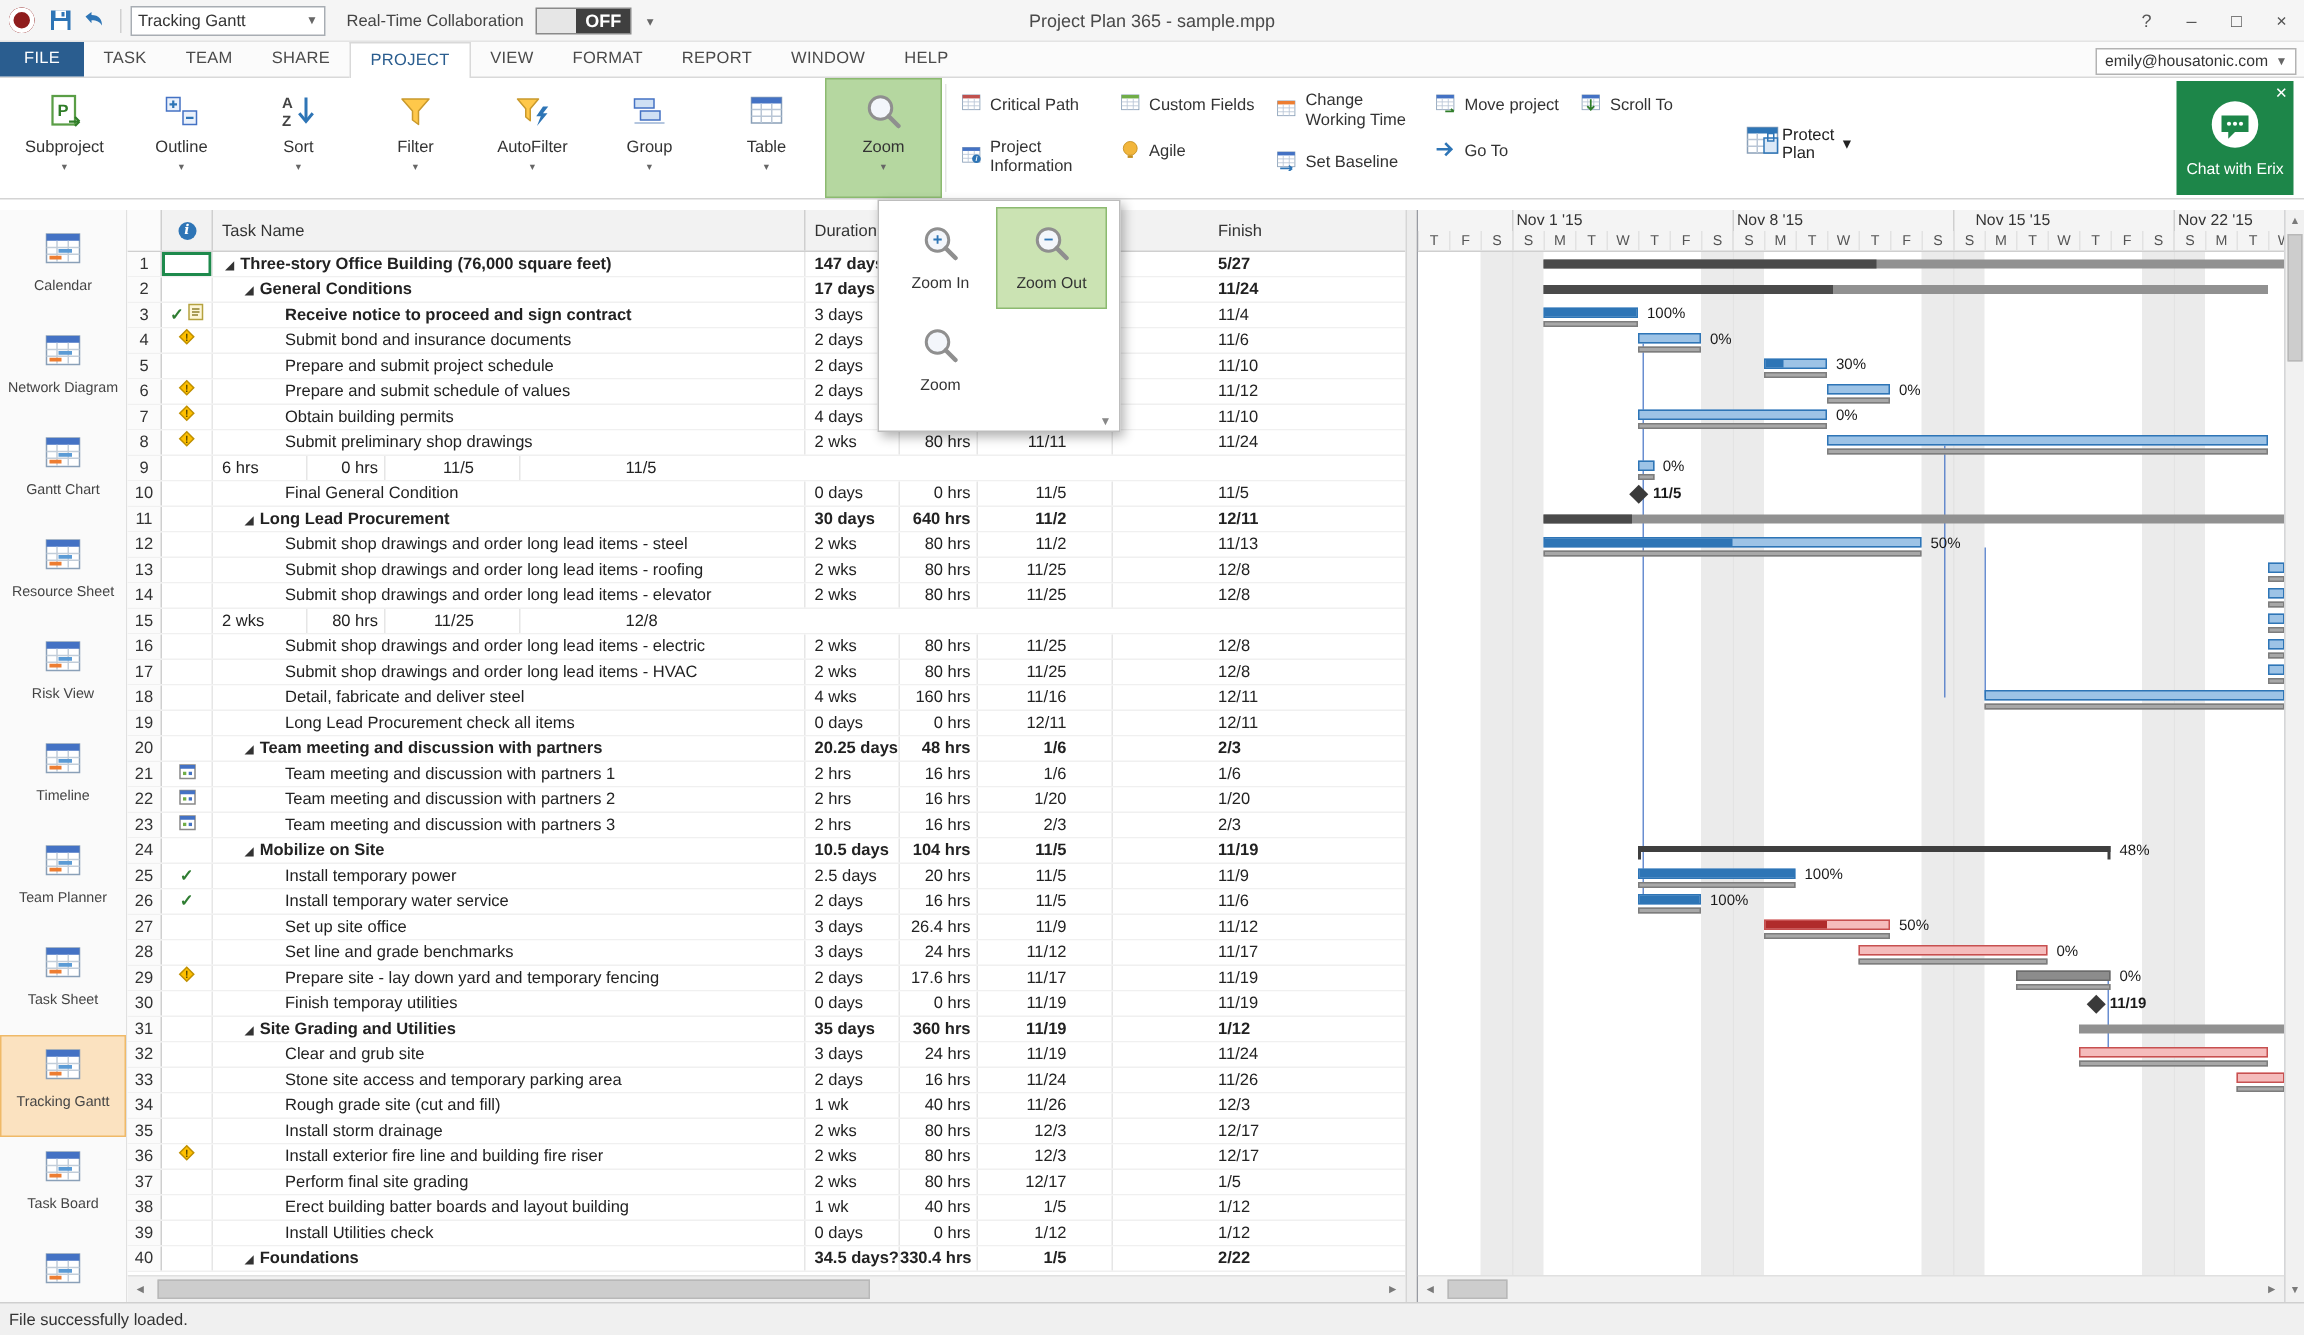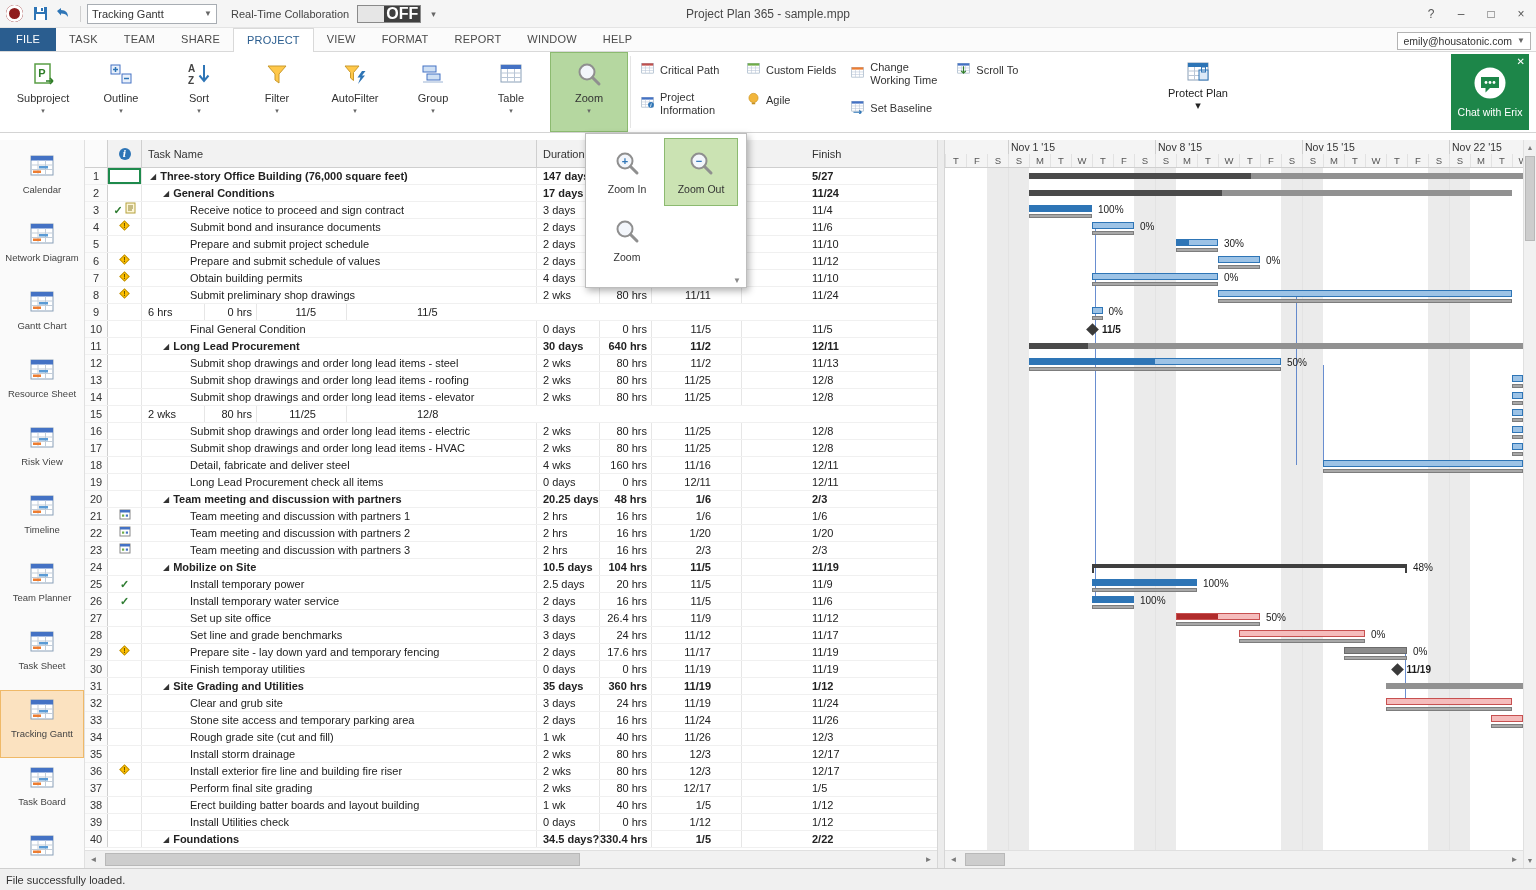--- a/index.html
+++ b/index.html
@@ -8,21 +8,21 @@
   
   .titlebar{position:absolute;top:0;left:0;width:100%;height:28px;background:#f5f5f5;border-bottom:1px solid #e4e4e4;display:flex;align-items:center;box-sizing:border-box}
   .app-logo{width:17px;height:17px;border-radius:50%;background:#8f1d1d;margin:0 7px 0 6px;box-shadow:inset 0 0 0 3px #fff, inset 0 0 0 5px #8f1d1d}
   .qa-icon{width:20px;height:20px;display:flex;align-items:center;justify-content:center;margin-right:2px}
   .qa-sep{width:1px;height:16px;background:#d0d0d0;margin:0 6px}
   .qa-select{height:18px;border:1px solid #a8adb3;background:#fff;display:flex;align-items:center;justify-content:space-between;padding:0 4px;width:120px;font-size:11px;color:#333}
   .caret{font-size:8px;color:#666;line-height:1}
   .rtc-label{margin:0 8px 0 14px;color:#444}
   .rtc-toggle{display:flex;height:16px;border:1px solid #8a8a8a}
   .rtc-toggle .seg-off-blank{width:26px;background:#e6e6e6}
-  .rtc-toggle .seg-off{width:36px;background:#3f3f3f;color:#fff;font-weight:bold;font-size:16px;display:flex;align-items:center;justify-content:center}
+  .rtc-toggle .seg-off{width:36px;background:#3f3f3f;color:#fff;font-weight:bold;font-size:12px;display:flex;align-items:center;justify-content:center}
   .qa-more{margin-left:10px;color:#666;font-size:9px}
   .tb-title{position:absolute;left:0;right:0;text-align:center;font-size:12px;color:#494949;pointer-events:none}
   .win-controls{margin-left:auto;display:flex;align-items:center;z-index:2}
   .win-btn{width:30px;height:26px;display:flex;align-items:center;justify-content:center;color:#555;font-size:12px}
 
   
   .menubar{position:absolute;top:28px;left:0;width:100%;height:24px;background:#fbfbfb;display:flex;align-items:stretch;border-bottom:1px solid #d9d9d9;box-sizing:border-box}
   .tab{padding:5px 13px 4px 13px;font-size:11px;color:#4a4a4a;letter-spacing:.2px}
   .tab.file{background:#2a5d8f;color:#fff;padding:5px 16px 4px 16px}
   .tab.active{background:#fff;color:#2a5d8f;border-left:1px solid #d9d9d9;border-right:1px solid #d9d9d9;border-top:1px solid #d9d9d9;margin-bottom:-1px}
@@ -32,21 +32,21 @@
   .ribbon{position:absolute;top:52px;left:0;width:100%;height:81px;background:#fff;border-bottom:1px solid #d4d4d4;display:flex;align-items:stretch;padding:0 0 0 4px;box-sizing:border-box}
   .rb-large{width:78px;display:flex;flex-direction:column;align-items:center;padding-top:7px;box-sizing:border-box}
   .rb-large .rb-ic{height:30px;display:flex;align-items:center;justify-content:center}
   .rb-large .rb-lbl{font-size:11px;color:#333;margin-top:3px;white-space:nowrap}
   .rb-large .rb-caret{font-size:7px;color:#666;margin-top:3px}
   .rb-large.active{background:#b5d7a0;box-shadow:inset 0 0 0 1px #8cba70}
   .rb-sep{width:1px;background:#e5e5e5;margin:4px 2px}
   .rb-col{display:flex;flex-direction:column;align-items:flex-start;padding:9px 7px 0 7px;gap:13px}
   .rb-small{display:flex;align-items:center;gap:5px;font-size:11px;color:#333;white-space:nowrap}
   .rb-small .wrap2{white-space:normal;width:72px;line-height:1.15}
-  .rb-protect{position:absolute;left:1162px;top:0;width:72px;height:100%;display:flex;flex-direction:column;align-items:center;padding-top:7px;box-sizing:border-box}
+  .rb-protect{position:absolute;left:1162px;top:0;width:72px;height:100%;display:flex;flex-direction:row;align-items:center;padding-top:7px;box-sizing:border-box}
   .rb-chat{position:absolute;right:7px;top:2px;width:78px;height:76px;background:#1d8649;display:flex;flex-direction:column;align-items:center;justify-content:center;gap:4px}
   .rb-chat .chat-lbl{color:#fff;font-size:10.5px}
   .rb-chat .chat-close{position:absolute;top:2px;right:4px;color:#fff;font-size:10px}
 
   
   .zoom-menu{position:absolute;left:585px;top:133px;width:162px;height:155px;background:#fff;border:1px solid #bdbdbd;box-shadow:2px 3px 7px rgba(0,0,0,.3);z-index:60;padding:4px;box-sizing:border-box}
   .zoom-grid{display:flex;flex-wrap:wrap}
   .zoom-item{width:74px;height:68px;display:flex;flex-direction:column;align-items:center;justify-content:center;gap:5px;font-size:10.5px;color:#333}
   .zoom-item.selected{background:#cbe3b3;box-shadow:inset 0 0 0 1px #8cba70}
   .zoom-menu .zm-caret{position:absolute;right:5px;bottom:2px;font-size:8px;color:#888}
@@ -323,20 +323,37 @@
               </svg></span>
             <span>Set Baseline</span>
           </div>
         </div>
         <div class="rb-col">
           <div class="rb-small">
             <span><svg width="15" height="15" viewBox="0 0 26 26">
                 <rect x="3" y="4" width="20" height="17" fill="#fff" stroke="#8aa0b8"></rect>
                 <rect x="3" y="4" width="20" height="4" fill="#4472c4"></rect>
                 <path d="M3 12 h20 M3 16.5 h20 M9.5 8 v13 M16.5 8 v13" stroke="#b9c6d6" fill="none"></path>
+                <path d="M13 23 h10 m0 0 l-3.5 -3" stroke="#2f7d28" stroke-width="2" fill="none"></path>
+              </svg></span>
+            <span>Move project</span>
+          </div>
+          <div class="rb-small">
+            <span><svg width="15" height="15" viewBox="0 0 26 26">
+                <path d="M3 13 h16 M13 6 l7 7 -7 7" stroke="#2e75b6" stroke-width="3" fill="none"></path>
+              </svg></span>
+            <span>Go To</span>
+          </div>
+        </div>
+        <div class="rb-col">
+          <div class="rb-small">
+            <span><svg width="15" height="15" viewBox="0 0 26 26">
+                <rect x="3" y="4" width="20" height="17" fill="#fff" stroke="#8aa0b8"></rect>
+                <rect x="3" y="4" width="20" height="4" fill="#4472c4"></rect>
+                <path d="M3 12 h20 M3 16.5 h20 M9.5 8 v13 M16.5 8 v13" stroke="#b9c6d6" fill="none"></path>
                 <path d="M13 9 v12 M9 17 l4 4 4 -4" stroke="#2f7d28" stroke-width="2" fill="none"></path>
               </svg></span>
             <span>Scroll To</span>
           </div>
         </div>
       </div>
     <div class="rb-protect">
       <div class="rb-ic"><svg width="26" height="26" viewBox="0 0 26 26">
             <rect x="3" y="4" width="20" height="17" fill="#fff" stroke="#8aa0b8"></rect>
             <rect x="3" y="4" width="20" height="4" fill="#2e75b6"></rect>
@@ -543,21 +560,21 @@
         </div>
         <div class="t-row">
           <div class="t-c c-num">3</div>
           <div class="t-c c-info">
             <span class="ind-check">✓</span>
             <span><svg width="11" height="12" viewBox="0 0 11 12">
                 <rect x="1" y="1" width="9" height="10" fill="#fdf6d8" stroke="#b5a23f"></rect>
                 <path d="M3 4 h5 M3 6 h5 M3 8 h4" stroke="#8f812f"></path>
               </svg></span>
           </div>
-          <div class="t-c c-name" style="padding-left: 48px;">
+          <div class="t-c c-name" style="padding-left: 48px; font-weight: bold;">
             <span>Receive notice to proceed and sign contract</span>
           </div>
           <div class="t-c c-dur">3 days</div>
           <div class="t-c c-work"></div>
           <div class="t-c c-start"></div>
           <div class="t-c c-finish">11/4</div>
         </div>
         <div class="t-row">
           <div class="t-c c-num">4</div>
           <div class="t-c c-info">
@@ -1029,21 +1046,21 @@
 
   <div class="splitter"></div>
 
   <div class="gantt-pane">
     <div class="g-header">
         <div class="g-week-sep" style="left: 63px;"></div>
         <div class="g-week-lbl" style="left: 66px;">Nov 1 '15</div>
         <div class="g-week-sep" style="left: 210px;"></div>
         <div class="g-week-lbl" style="left: 213px;">Nov 8 '15</div>
         <div class="g-week-sep" style="left: 357px;"></div>
-        <div class="g-week-lbl" style="left: 360px;">Nov 15 '15</div>
+        <div class="g-week-lbl" style="left: 372px;">Nov 15 '15</div>
         <div class="g-week-sep" style="left: 504px;"></div>
         <div class="g-week-lbl" style="left: 507px;">Nov 22 '15</div>
         <div class="g-day" style="left: 0px;">T</div>
         <div class="g-day" style="left: 21px;">F</div>
         <div class="g-day" style="left: 42px;">S</div>
         <div class="g-day" style="left: 63px;">S</div>
         <div class="g-day" style="left: 84px;">M</div>
         <div class="g-day" style="left: 105px;">T</div>
         <div class="g-day" style="left: 126px;">W</div>
         <div class="g-day" style="left: 147px;">T</div>

